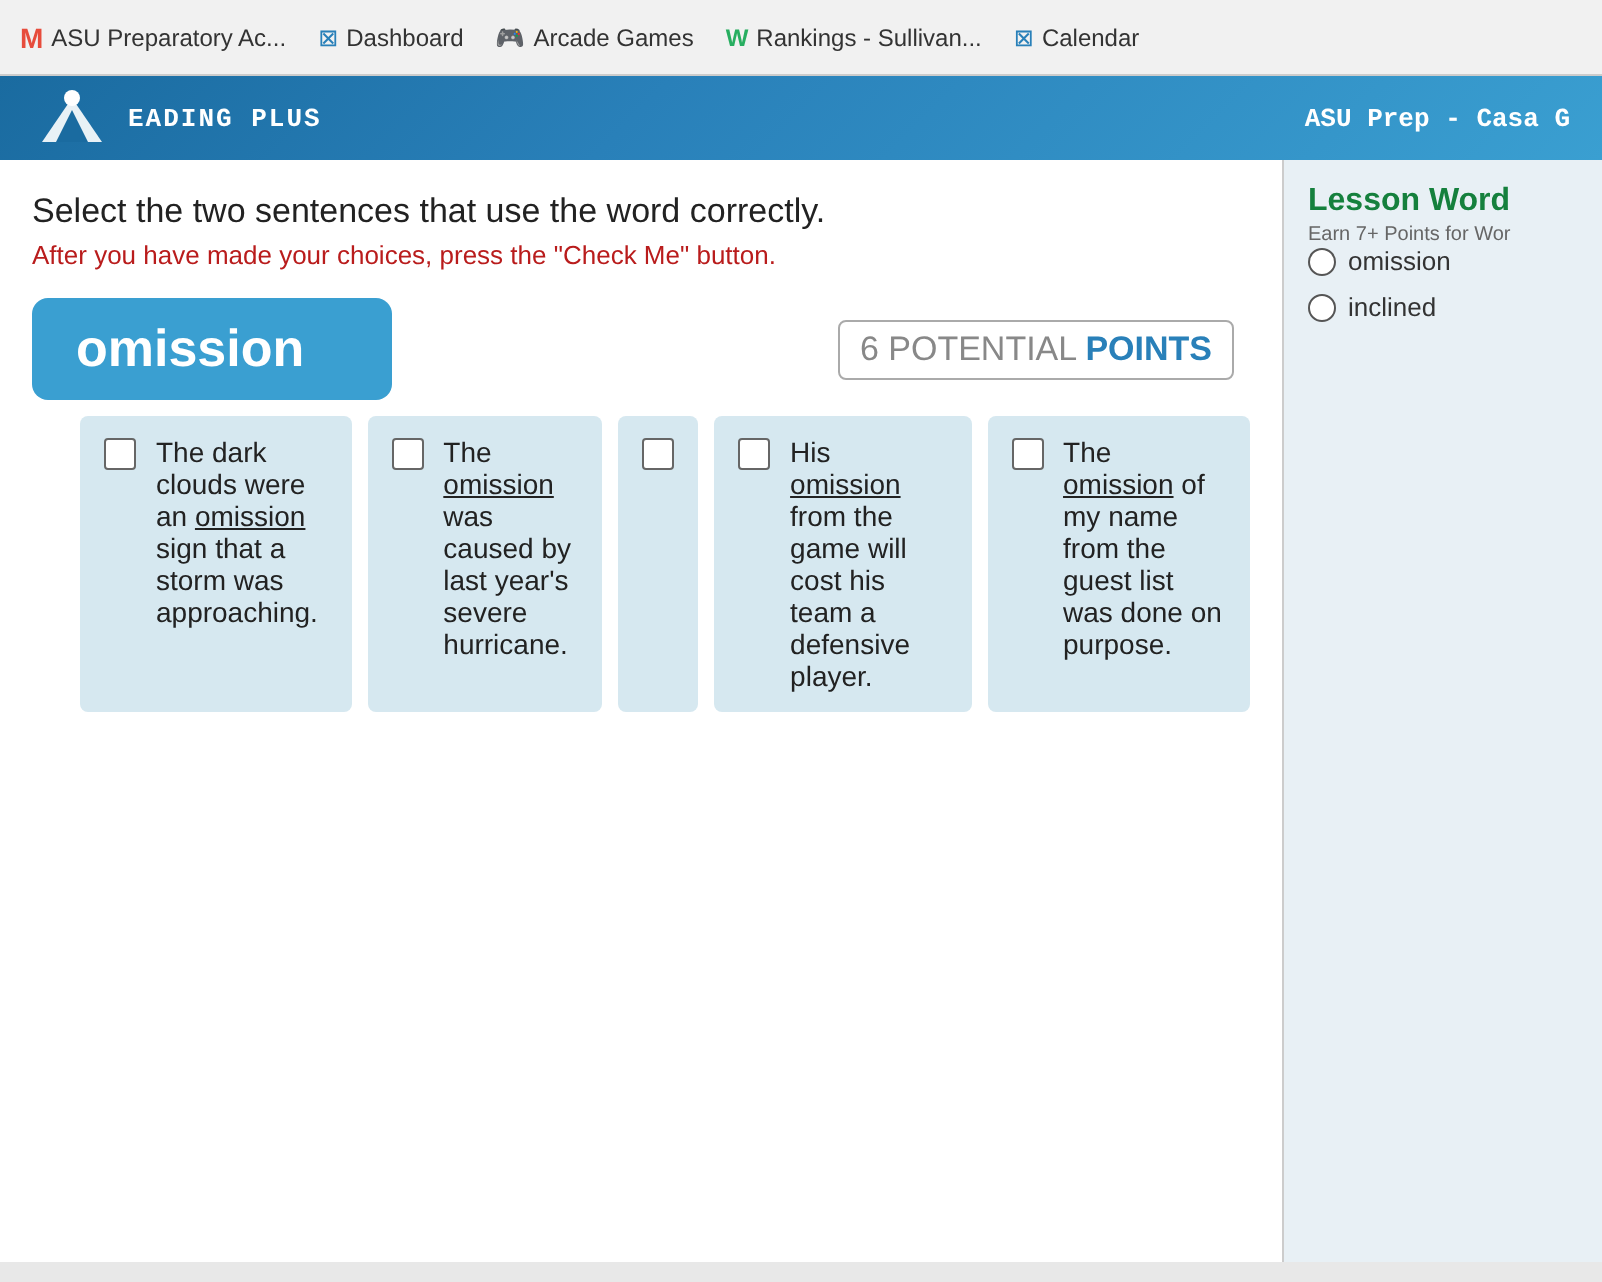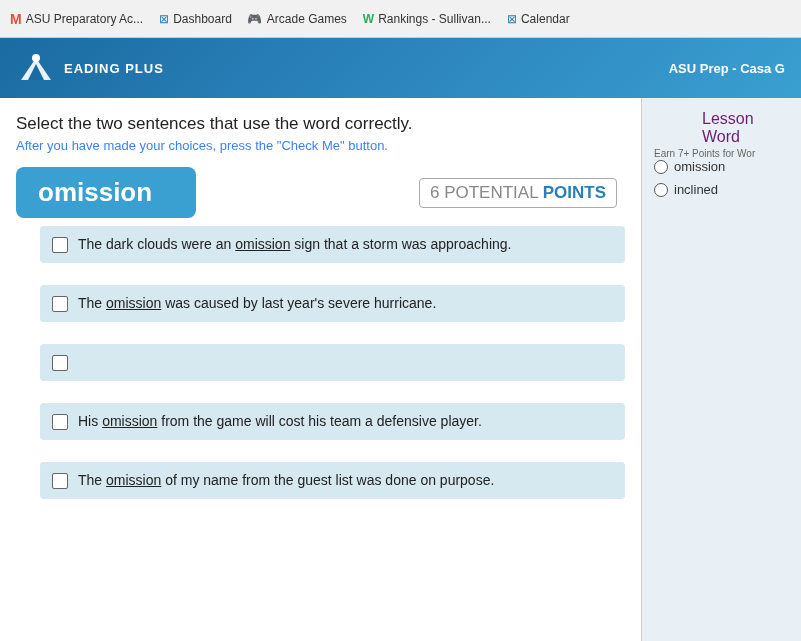--- a/index.html
+++ b/index.html
@@ -45,25 +45,26 @@
       color: #27ae60;
       font-weight: bold;
     }
     .tab-icon-cal {
       color: #2980b9;
     }
 
     
     .app-header {
       background: linear-gradient(135deg, #1a6ba0 0%, #2980b9 40%, #3a9fd1 100%);
-      height: 60px;
+      height: 42px;
       display: flex;
       align-items: center;
       justify-content: space-between;
       padding: 0 16px;
+      font-family: Liberation Mono, monospace;
     }
     .app-header .logo-area {
       display: flex;
       align-items: center;
       gap: 8px;
     }
     .app-logo-text {
       color: white;
       font-size: 13px;
       font-weight: bold;
@@ -95,21 +96,21 @@
     }
 
     .instruction-text {
       font-size: 17px;
       color: #222;
       margin-bottom: 4px;
       font-weight: 500;
     }
     .instruction-sub {
       font-size: 13px;
-      color: #3b82f6;
+      color: #b91c1c;
       margin-bottom: 14px;
     }
 
     
     .word-header-row {
       display: flex;
       align-items: center;
       justify-content: space-between;
       margin-bottom: 8px;
     }
@@ -136,22 +137,22 @@
       color: #888;
     }
     .points-badge .points-word {
       color: #2980b9;
       font-weight: bold;
     }
 
     
     .sentence-list {
       display: flex;
-      flex-direction: column;
-      gap: 22px;
+      flex-direction: row;
+      gap: 8px;
       margin-top: 8px;
       padding-left: 24px;
     }
     .sentence-item {
       background: #d6e8f0;
       border-radius: 4px;
       padding: 10px 12px;
       display: flex;
       align-items: flex-start;
       gap: 10px;
@@ -171,24 +172,23 @@
 
     
     .right-panel {
       width: 160px;
       background: #e8f0f5;
       border-left: 1px solid #ccc;
       padding: 12px;
     }
     .lesson-word-title {
       font-size: 16px;
-      font-weight: normal;
-      color: #701a75;
+      font-weight: bold;
+      color: #15803d;
       margin-bottom: 2px;
-      margin-left: 48px;
     }
     .earn-points-text {
       font-size: 10px;
       color: #666;
       margin-bottom: 0;
     }
     .word-option {
       display: flex;
       align-items: center;
       gap: 6px;

